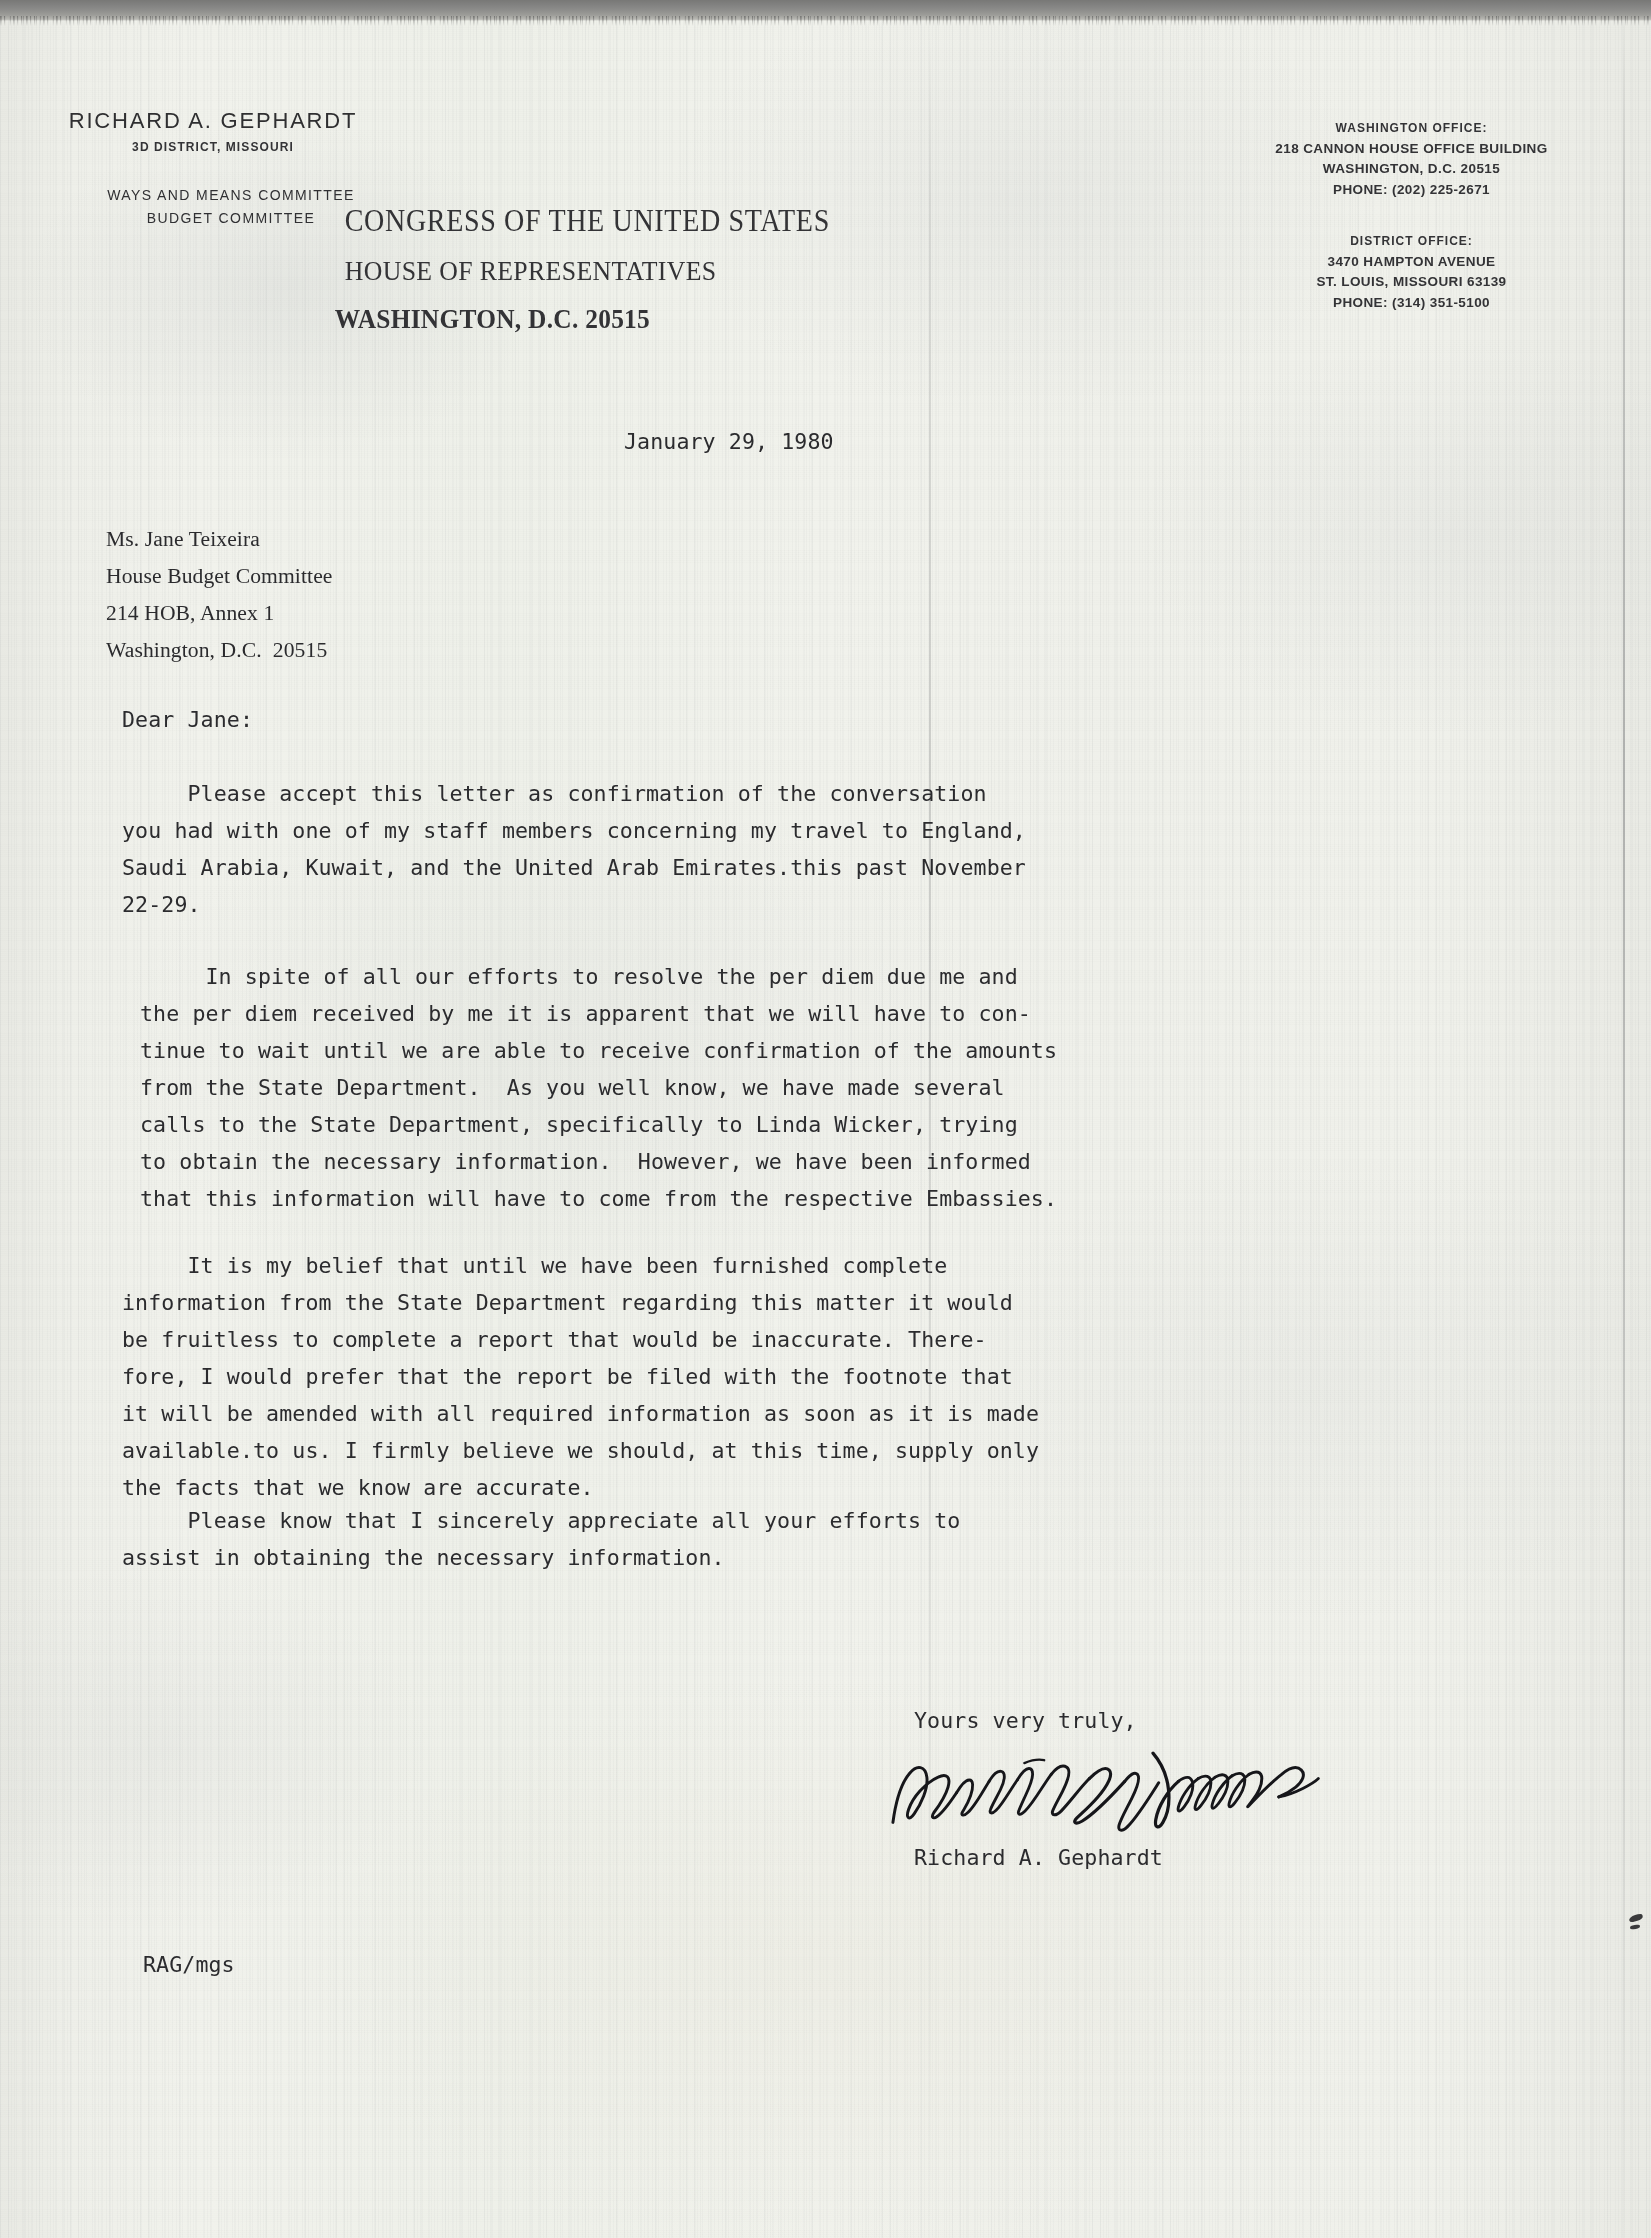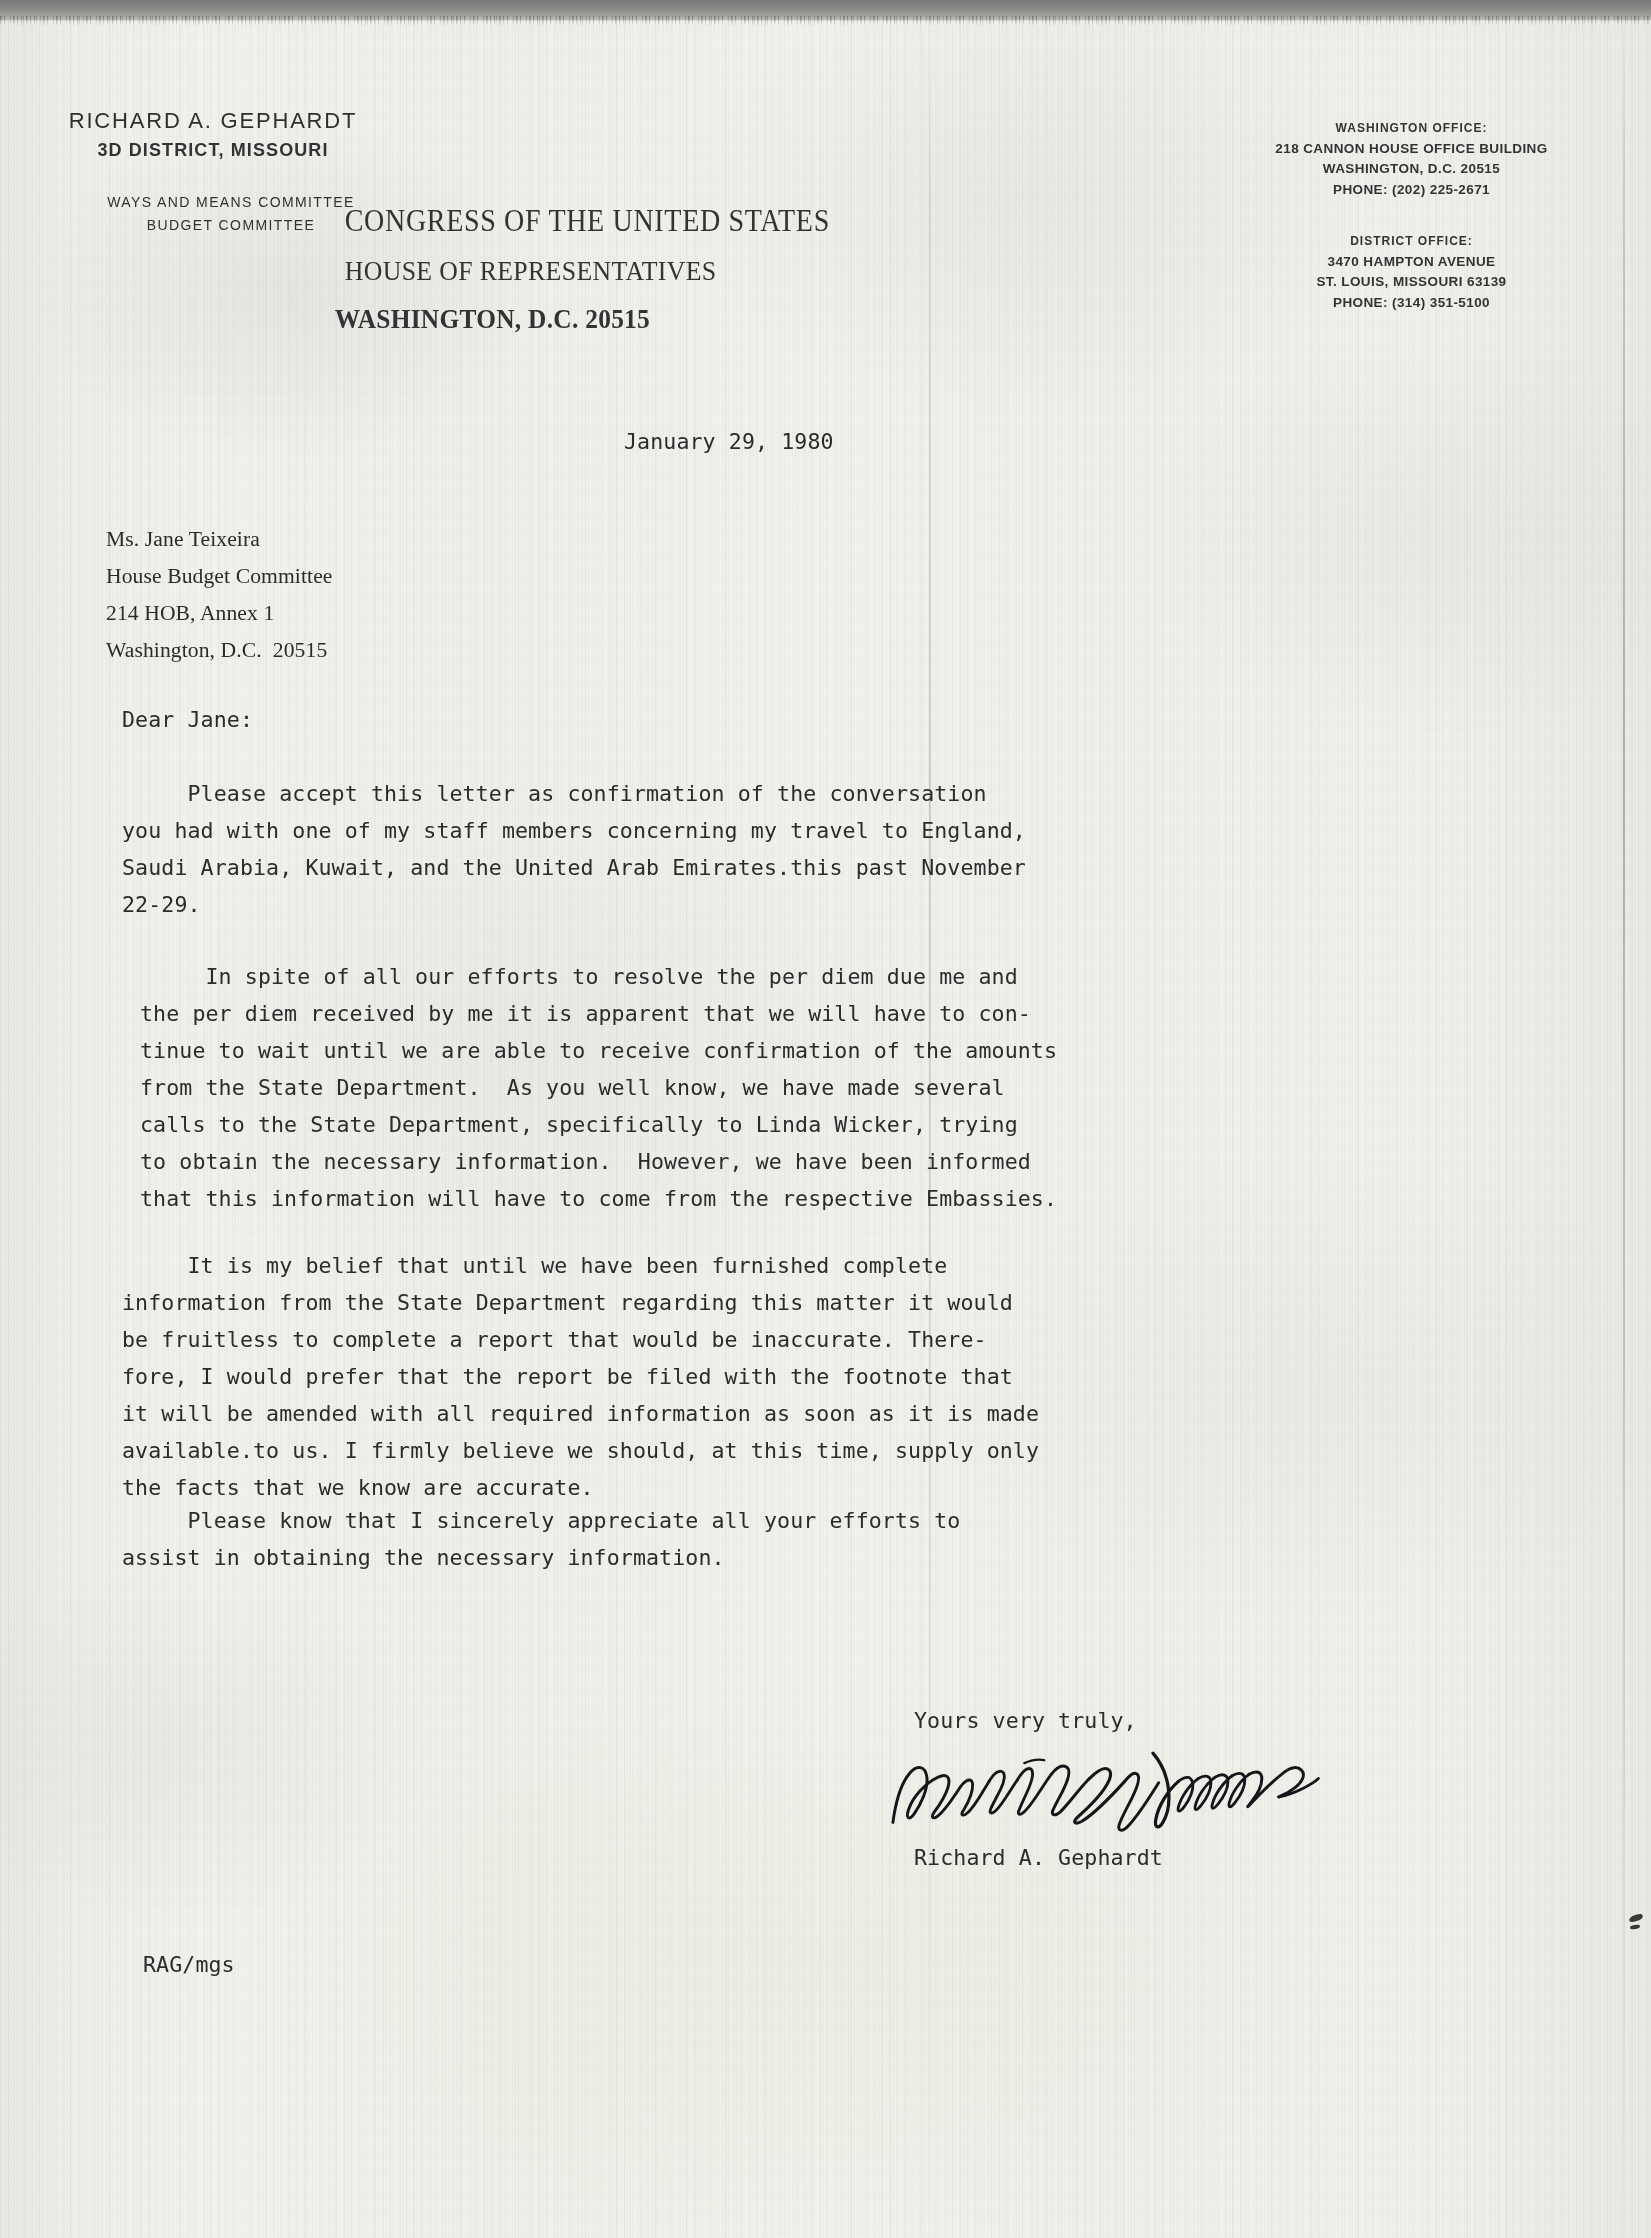--- a/index.html
+++ b/index.html
@@ -107,21 +107,21 @@
   }
   .lh-name {
     font-size: 22px;
     letter-spacing: 1.8px;
     font-weight: 500;
     color: #2f2f31;
     white-space: nowrap;
   }
   .lh-district {
     margin-top: 6.4px;
-    font-size: 18px;
+    font-size: 12px;
     letter-spacing: 1.1px;
     font-weight: 600;
     color: #333336;
   }
   .lh-committees {
     margin-top: 30px;
     font-size: 14px;
     letter-spacing: 1.4px;
     font-weight: 500;
     line-height: 1.62;

